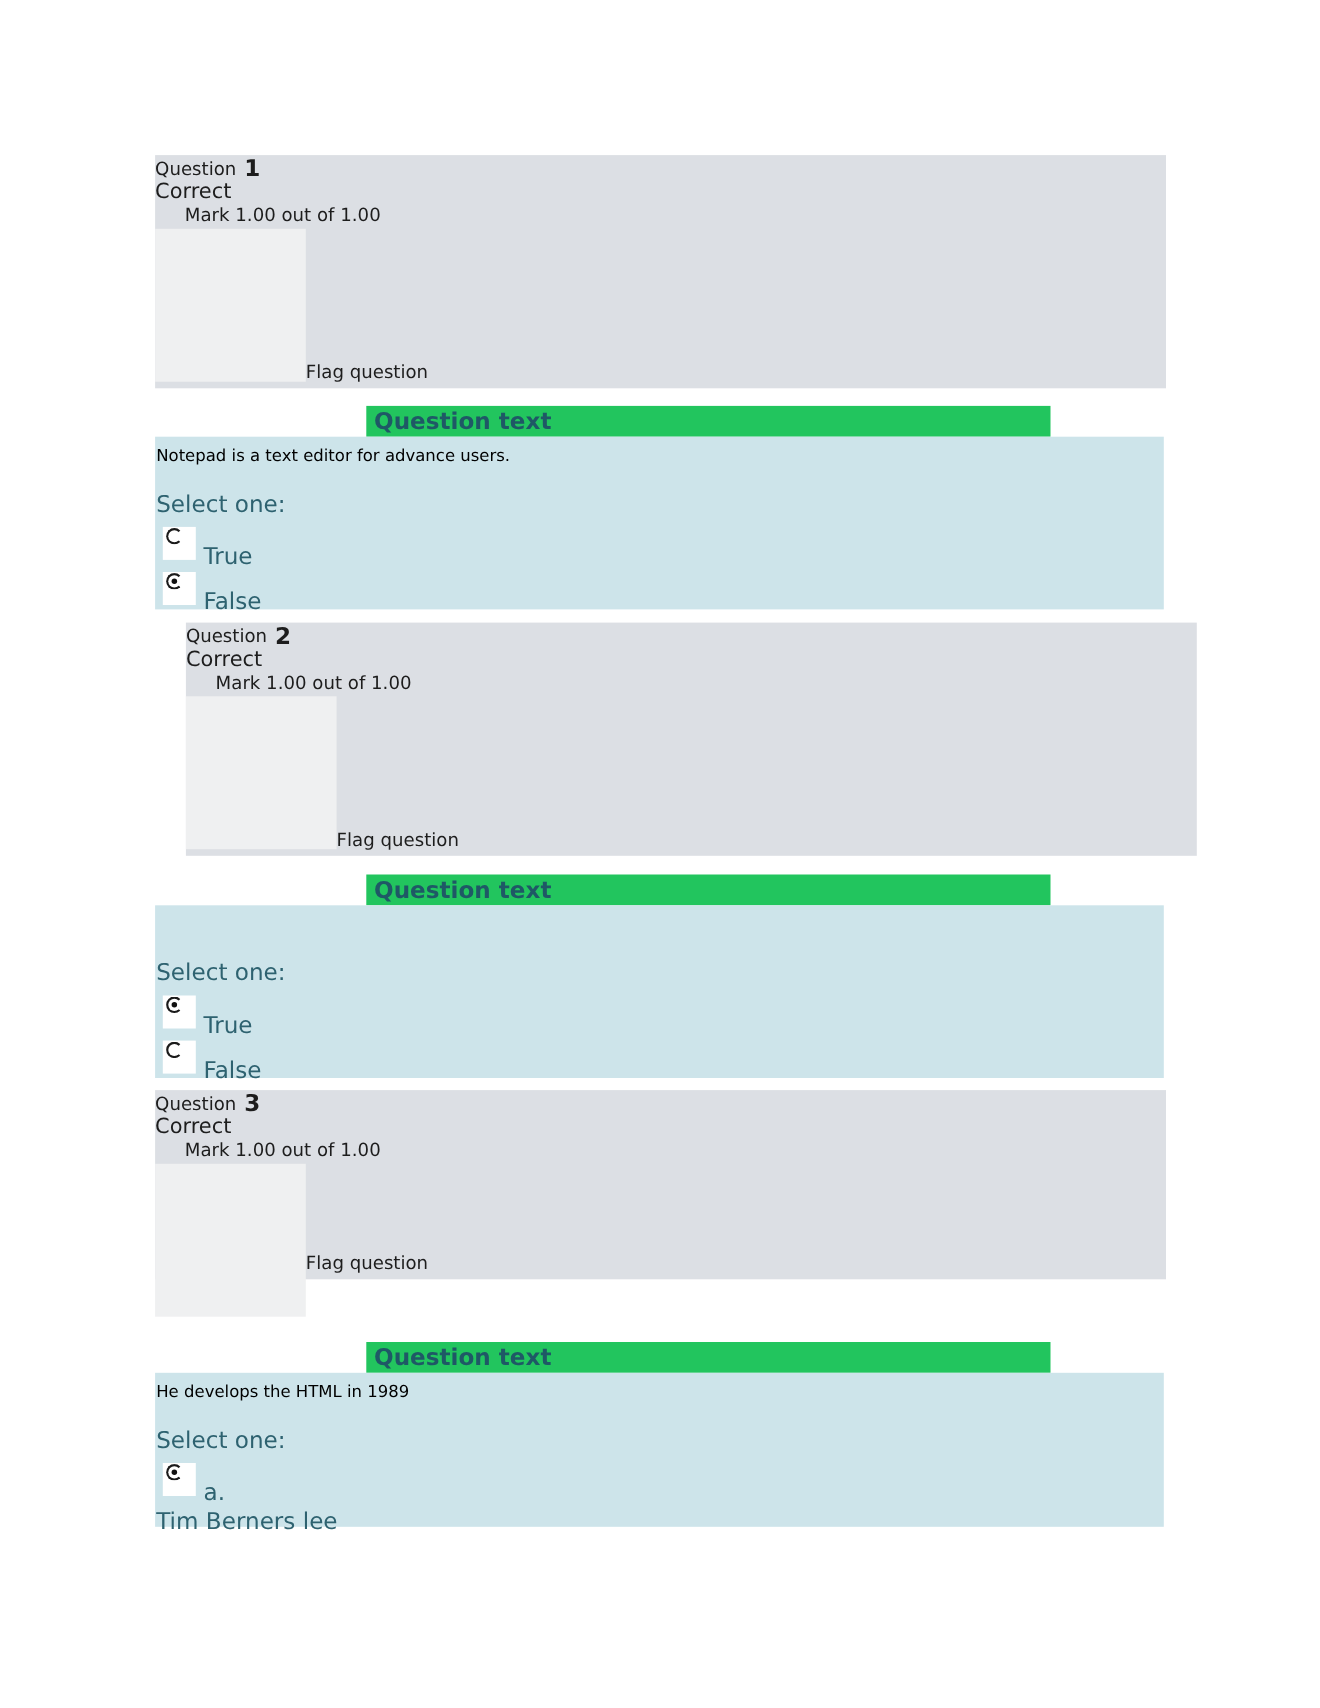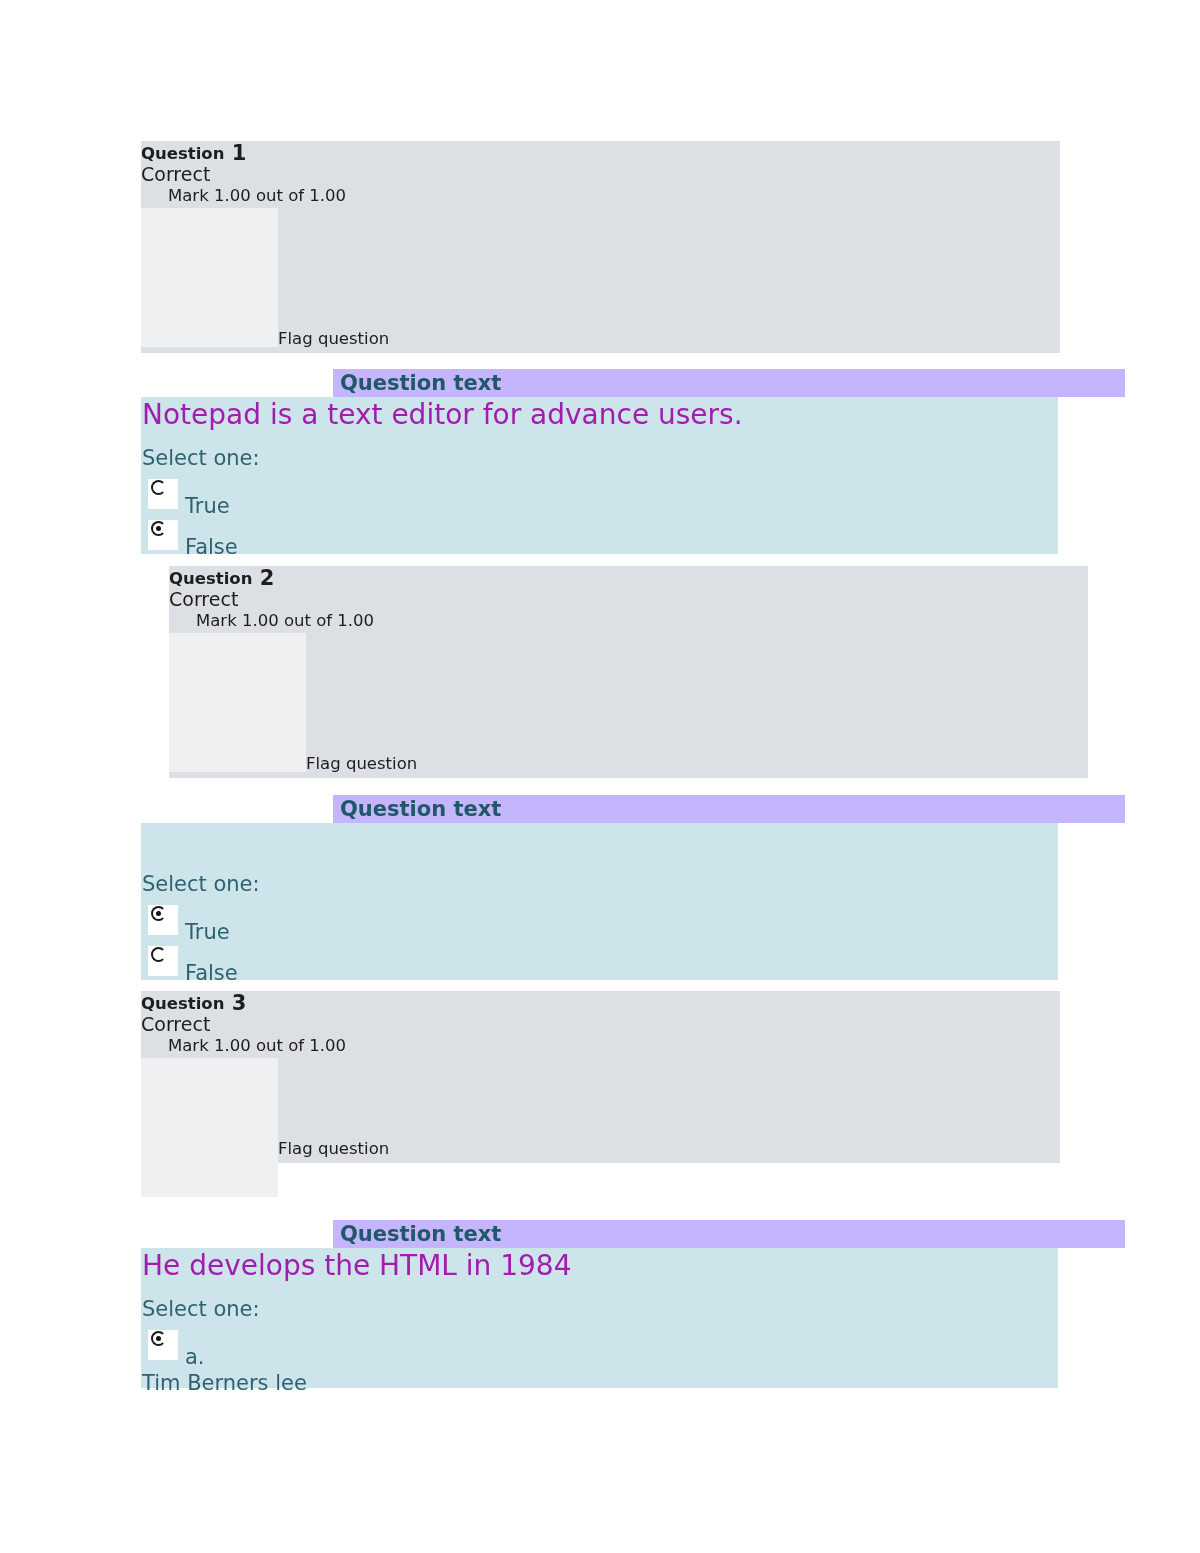--- a/index.html
+++ b/index.html
@@ -48,21 +48,21 @@
     left: 0px;
     top: 2px;
     color: #1d1d1d;
   }
   .q-no-line {
     font-size: 16.5px;
     line-height: 21px;
     white-space: nowrap;
     color: #1d1d1d;
   }
-  .q-no-line .q-word { font-weight: 700; }
+  .q-no-line .q-word { font-weight: 400; }
   .q-no-line .q-num {
     font-weight: 700;
     font-size: 21px;
     vertical-align: -1px;
     padding-left: 2px;
   }
   .q-state {
     font-size: 19px;
     line-height: 21px;
     white-space: nowrap;
@@ -85,23 +85,23 @@
 
   
   .qcontent {
     position: absolute;
     left: 141px;
   }
   .qc-header {
     position: absolute;
     left: 192px;
     top: 0;
-    width: 792px;
+    width: 622px;
     height: 28px;
-    background: #c4b5fd;
+    background: #22c55e;
   }
   .qc-header-label {
     position: absolute;
     left: 7px;
     top: 2px;
     font-size: 21px;
     font-weight: 700;
     color: #1f5866;
     line-height: 25px;
     white-space: nowrap;
@@ -112,23 +112,23 @@
     top: 28px;
     width: 917px;
     background: #cde4ea;
     box-sizing: border-box;
     padding: 0;
   }
   .qc-stem {
     position: absolute;
     left: 1px;
     top: 4px;
-    font-size: 28px;
+    font-size: 15px;
     line-height: 27px;
-    color: #a21caf;
+    color: #000000;
     white-space: nowrap;
   }
   .qc-selectone {
     position: absolute;
     left: 1px;
     font-size: 21px;
     line-height: 27px;
     color: #2e6270;
     white-space: nowrap;
     text-align: center;
@@ -273,21 +273,21 @@
       </div>
       <div class="q-flag">Flag question</div>
     </div>
   </div>
 
   <div class="qcontent" style="top:1220px;">
     <div class="qc-header">
       <span class="qc-header-label">Question text</span>
     </div>
     <div class="qc-body" style="height:140px;">
-      <div class="qc-stem">He develops the HTML in 1984</div>
+      <div class="qc-stem">He develops the HTML in 1989</div>
       <div class="qc-selectone" style="top:48px;">Select one:</div>
 
       <div class="opt-row" style="top:82px;">
         <span class="radio-cell">
             <span class="radio-glyph on"></span>
           </span>
         <span class="opt-label">a.</span>
         <span class="opt-label-second">Tim Berners lee</span>
       </div>
     </div>

